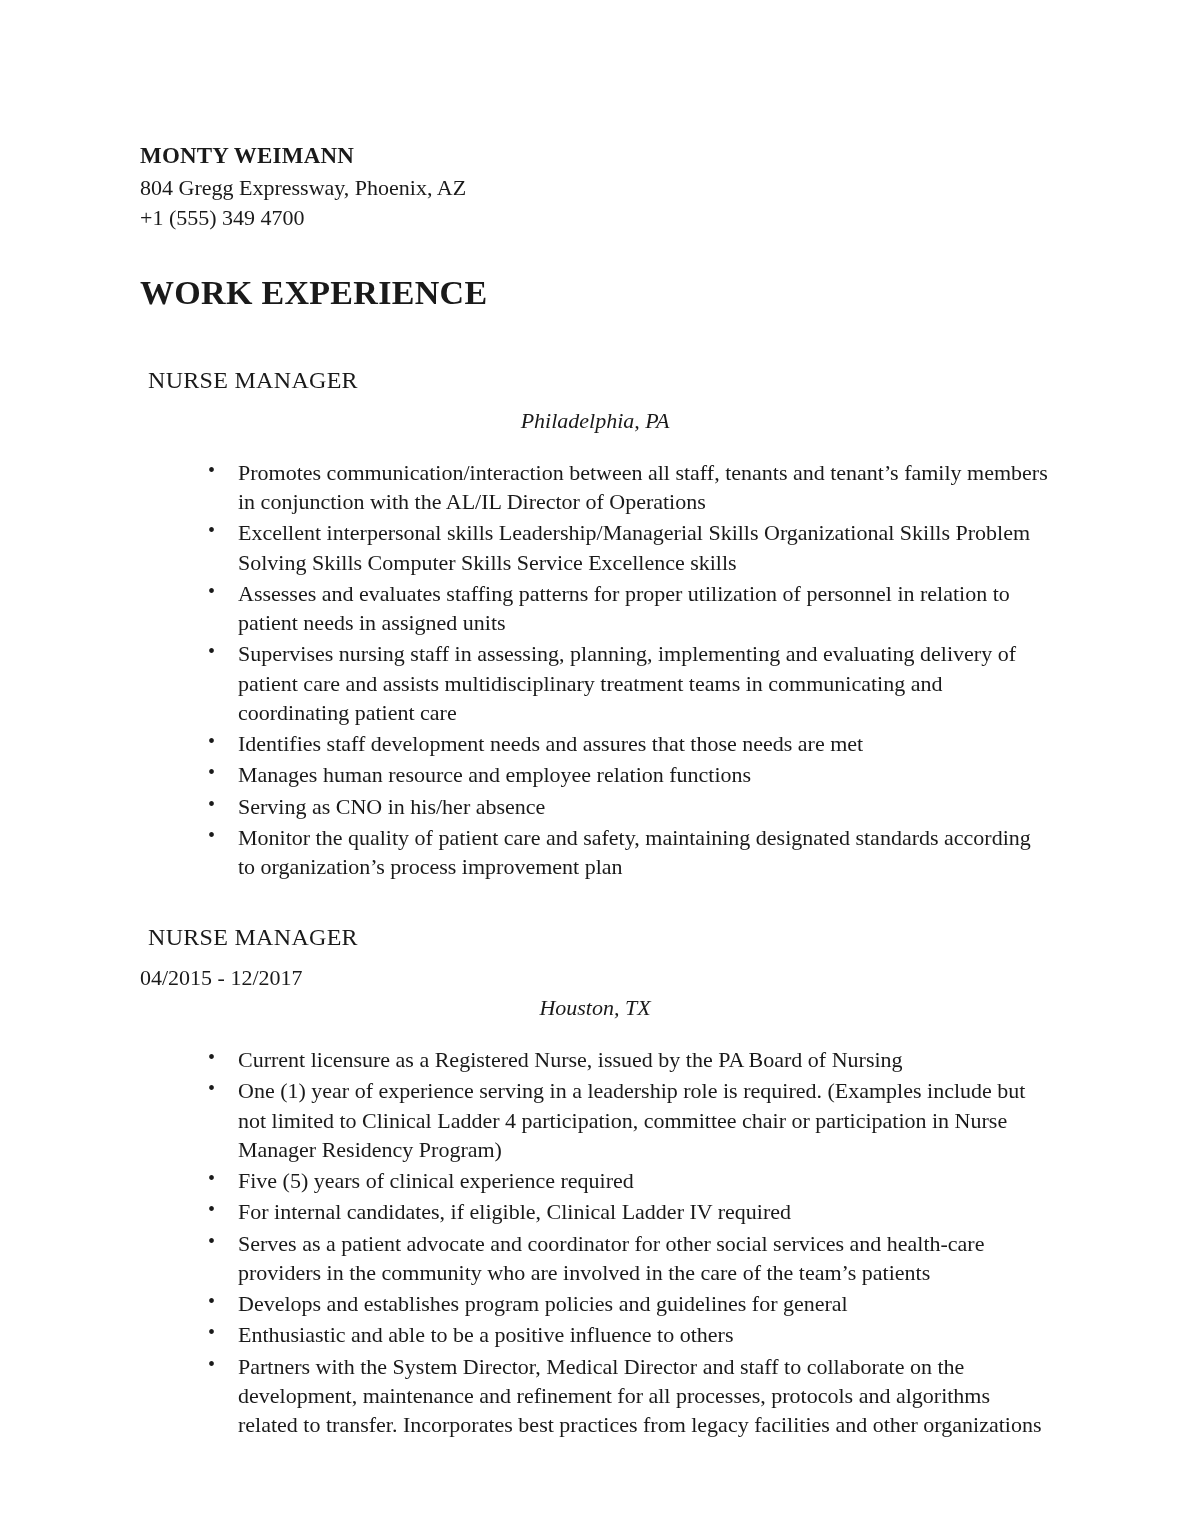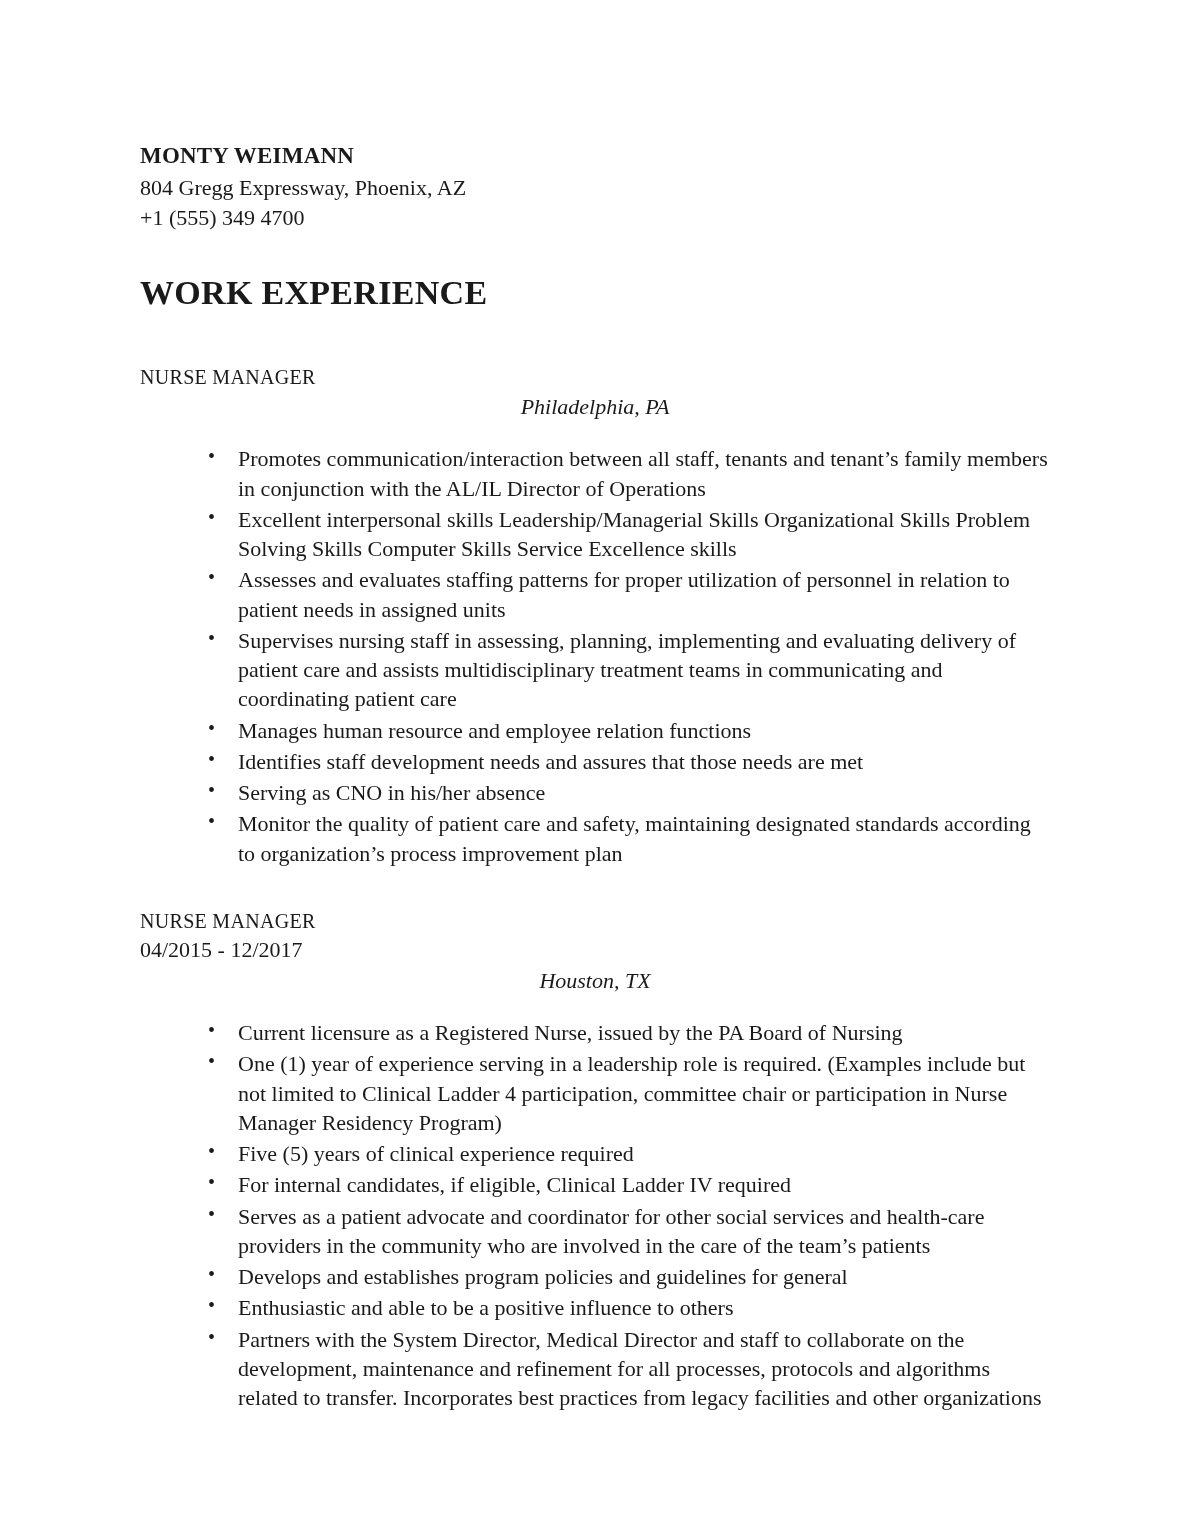--- a/index.html
+++ b/index.html
@@ -43,24 +43,24 @@
     letter-spacing: 0.3px;
     margin: 42px 0 0 0;
   }
   .job {
     margin-top: 52px;
   }
   .job + .job {
     margin-top: 40px;
   }
   .job-title {
-    font-size: 20px;
+    font-size: 24px;
     letter-spacing: 0.3px;
     line-height: 1.38;
-    margin: 0;
+    margin: 8px;
   }
   .job-dates {
     font-size: 22px;
     line-height: 1.38;
     margin: 0;
   }
   .job-location {
     font-size: 22px;
     font-style: italic;
     line-height: 1.38;
@@ -103,22 +103,22 @@
     <h2 class="section-title">WORK EXPERIENCE</h2>
 
     <div class="job">
       <p class="job-title">NURSE MANAGER</p>
       <p class="job-location">Philadelphia, PA</p>
       <ul class="bullets">
         <li>Promotes communication/interaction between all staff, tenants and tenant’s family members in conjunction with the AL/IL Director of Operations</li>
         <li>Excellent interpersonal skills Leadership/Managerial Skills Organizational Skills Problem Solving Skills Computer Skills Service Excellence skills</li>
         <li>Assesses and evaluates staffing patterns for proper utilization of personnel in relation to patient needs in assigned units</li>
         <li>Supervises nursing staff in assessing, planning, implementing and evaluating delivery of patient care and assists multidisciplinary treatment teams in communicating and coordinating patient care</li>
+        <li>Identifies staff development needs and assures that those needs are met</li>
         <li>Manages human resource and employee relation functions</li>
-        <li>Identifies staff development needs and assures that those needs are met</li>
         <li>Serving as CNO in his/her absence</li>
         <li>Monitor the quality of patient care and safety, maintaining designated standards according to organization’s process improvement plan</li>
       </ul>
     </div>
 
     <div class="job">
       <p class="job-title">NURSE MANAGER</p>
       <p class="job-dates">04/2015 - 12/2017</p>
       <p class="job-location">Houston, TX</p>
       <ul class="bullets">

